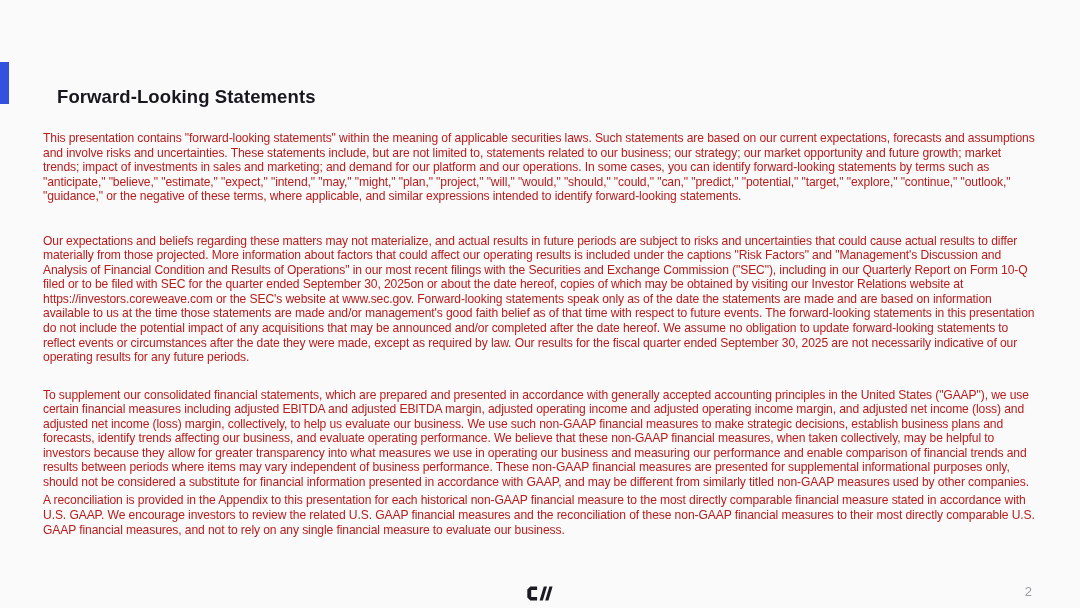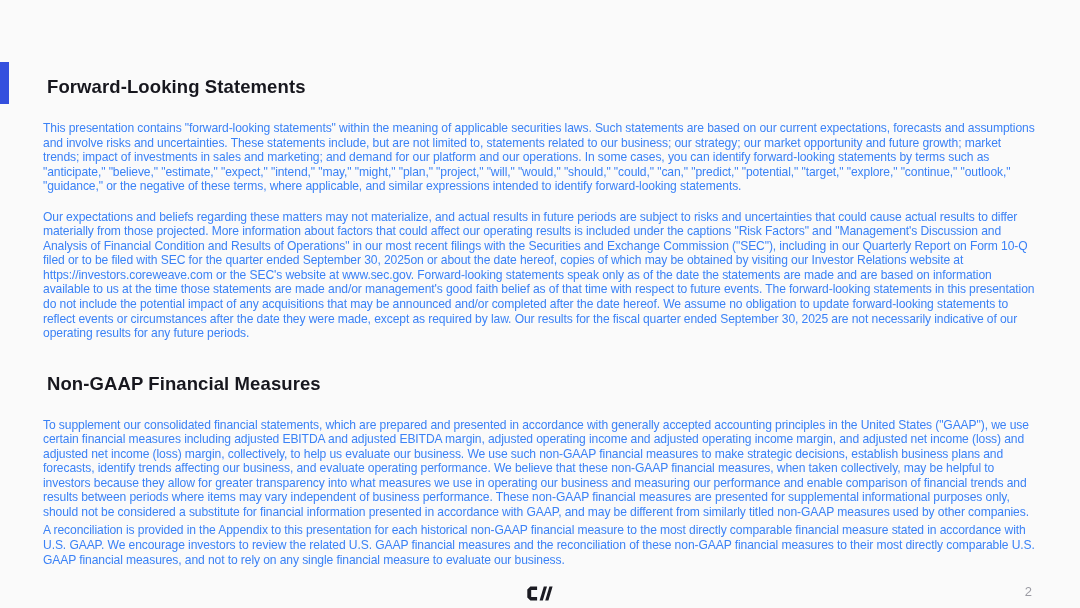--- a/index.html
+++ b/index.html
@@ -19,36 +19,36 @@
     height: 42px;
     background: #3450de;
   }
   .content {
     position: absolute;
     left: 43px;
     top: 72px;
     width: 996px;
   }
   h1.section-title {
-    margin: 4px;
+    margin: 14px;
     font-size: 18.5px;
     font-weight: 700;
     color: #17171e;
     letter-spacing: 0.1px;
   }
   h1.section-title.second { margin-top: 32px; }
   p.body-text {
     margin: 0;
     font-size: 12.1px;
     line-height: 14.55px;
-    color: #3b82f6;
+    color: #b91c1c;
     letter-spacing: -0.1px;
   }
   p.mt-title { margin-top: 23px; }
-  p.mt-para  { margin-top: 16px; }
+  p.mt-para  { margin-top: 30px; }
   p.mt-small { margin-top: 4px; }
   .footer-logo {
     position: absolute;
     left: 50%;
     transform: translateX(-50%);
     bottom: 7px;
     width: 27px;
     height: 15px;
   }
   .footer-logo svg { display: block; width: 27px; height: 15px; }
@@ -68,21 +68,20 @@
   <div class="accent-bar"></div>
 
   <div class="content">
 
     <h1 class="section-title">Forward-Looking Statements</h1>
 
     <p class="body-text mt-title">This presentation contains "forward-looking statements" within the meaning of applicable securities laws. Such statements are based on our current expectations, forecasts and assumptions and involve risks and uncertainties.  These statements include, but are not limited to, statements related to our business; our strategy; our market opportunity and future growth; market trends; impact of  investments in sales and marketing; and demand for our platform and our operations. In some cases, you can identify forward-looking statements by terms such as "anticipate," "believe," "estimate," "expect," "intend," "may," "might," "plan," "project," "will," "would," "should," "could," "can," "predict," "potential," "target," "explore," "continue," "outlook," "guidance," or the negative of these terms, where applicable, and similar expressions intended to identify forward-looking statements.</p>
 
     <p class="body-text mt-para">Our expectations and beliefs regarding these matters may not materialize, and actual results in future periods are subject to risks and uncertainties that could cause actual results to differ materially from those projected. More information about factors that could affect our operating results is included under the captions "Risk Factors" and "Management's Discussion and Analysis of Financial Condition and Results of Operations" in our most recent filings with the Securities and Exchange Commission ("SEC"), including in our Quarterly Report on Form 10-Q filed or to be filed with SEC for the quarter ended September 30, 2025on or about the date hereof, copies of which may be obtained by visiting our Investor Relations website at https://investors.coreweave.com or the SEC's website at www.sec.gov. Forward-looking statements speak only as of the date the statements are made and are based on information available to us at the time those statements are made and/or management's good faith belief as of that time with respect to future events. The forward-looking statements in this presentation do not include the potential impact of any acquisitions that may be announced and/or completed after the date hereof. We assume no obligation to update forward-looking statements to reflect events or circumstances after the date they were made, except as required by law. Our results for the fiscal quarter ended September 30, 2025 are not necessarily indicative of our operating results for any future periods.</p>
 
-    <h1 class="section-title second">Non-GAAP Financial Measures</h1>
 
     <p class="body-text mt-title">To supplement our consolidated financial statements, which are prepared and presented in accordance with generally accepted accounting principles in the United States ("GAAP"), we use certain financial measures including  adjusted EBITDA and adjusted EBITDA margin, adjusted operating income and adjusted operating income margin, and adjusted net income (loss) and adjusted net income (loss) margin, collectively, to help us evaluate our business. We use such non-GAAP financial measures to make strategic decisions, establish business plans and forecasts, identify trends affecting our business, and evaluate operating performance. We believe that these non-GAAP financial measures, when taken collectively, may be helpful to investors because they allow for greater transparency into what measures we use in operating our business and measuring our performance and enable comparison of financial trends and results between periods where items may vary independent of business performance. These non-GAAP financial measures are presented for supplemental informational purposes only, should not be considered a substitute for financial information presented in accordance with GAAP, and may be different from similarly titled non-GAAP measures used by other companies.</p>
 
     <p class="body-text mt-small">A reconciliation is provided in the Appendix to this presentation  for each historical non-GAAP financial measure to the most directly comparable financial measure stated in accordance with U.S. GAAP. We encourage investors to review the related U.S. GAAP financial measures and the reconciliation of these non-GAAP financial measures to their most directly comparable U.S. GAAP financial measures, and not to rely on any single financial measure to evaluate our business.</p>
 
   </div>
 
   <div class="footer-logo">
     <svg viewBox="0 0 27 15" xmlns="http://www.w3.org/2000/svg" aria-hidden="true">
       <path fill="#1b1b22" d="M10.6 0.4 H3.9 L0.8 3.5 V11.5 L3.9 14.6 H10.6 V10.9 H4.7 V4.1 H10.6 Z"></path>

